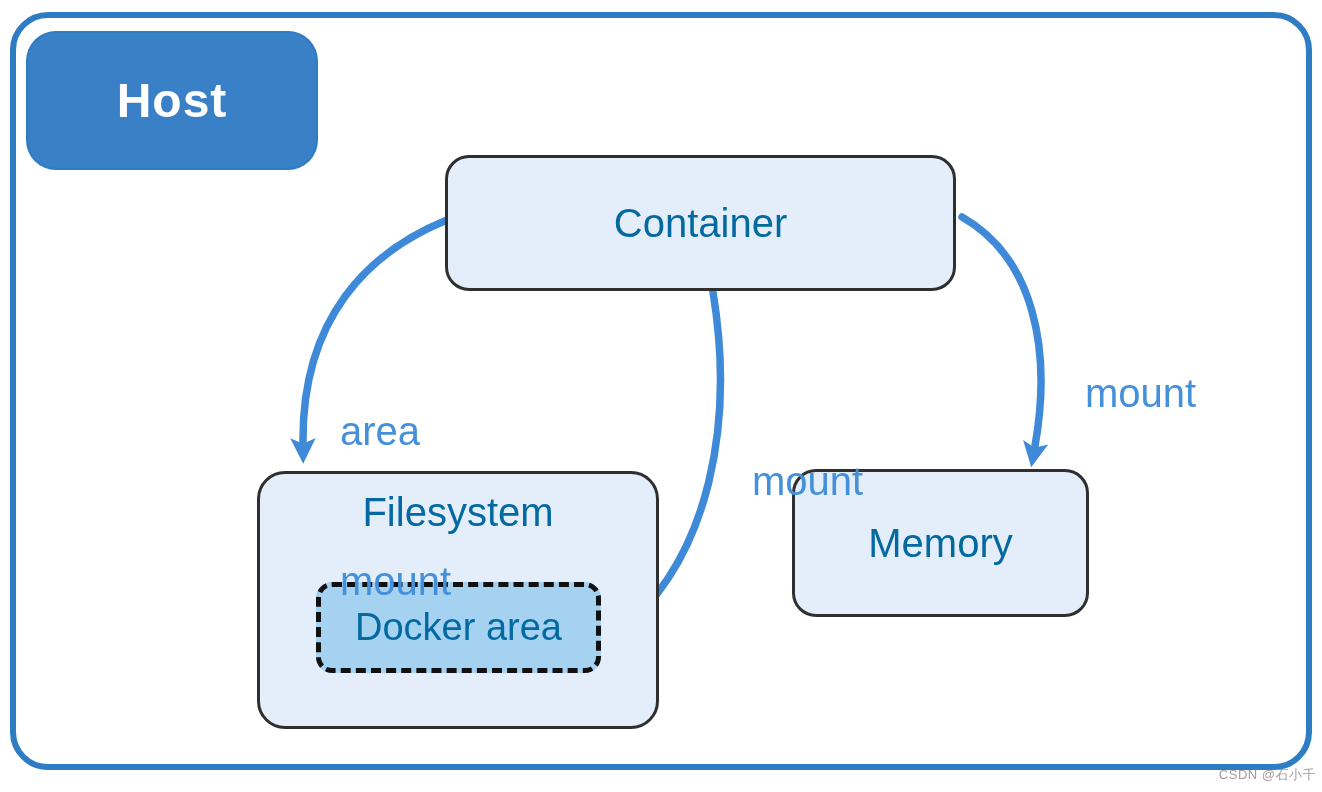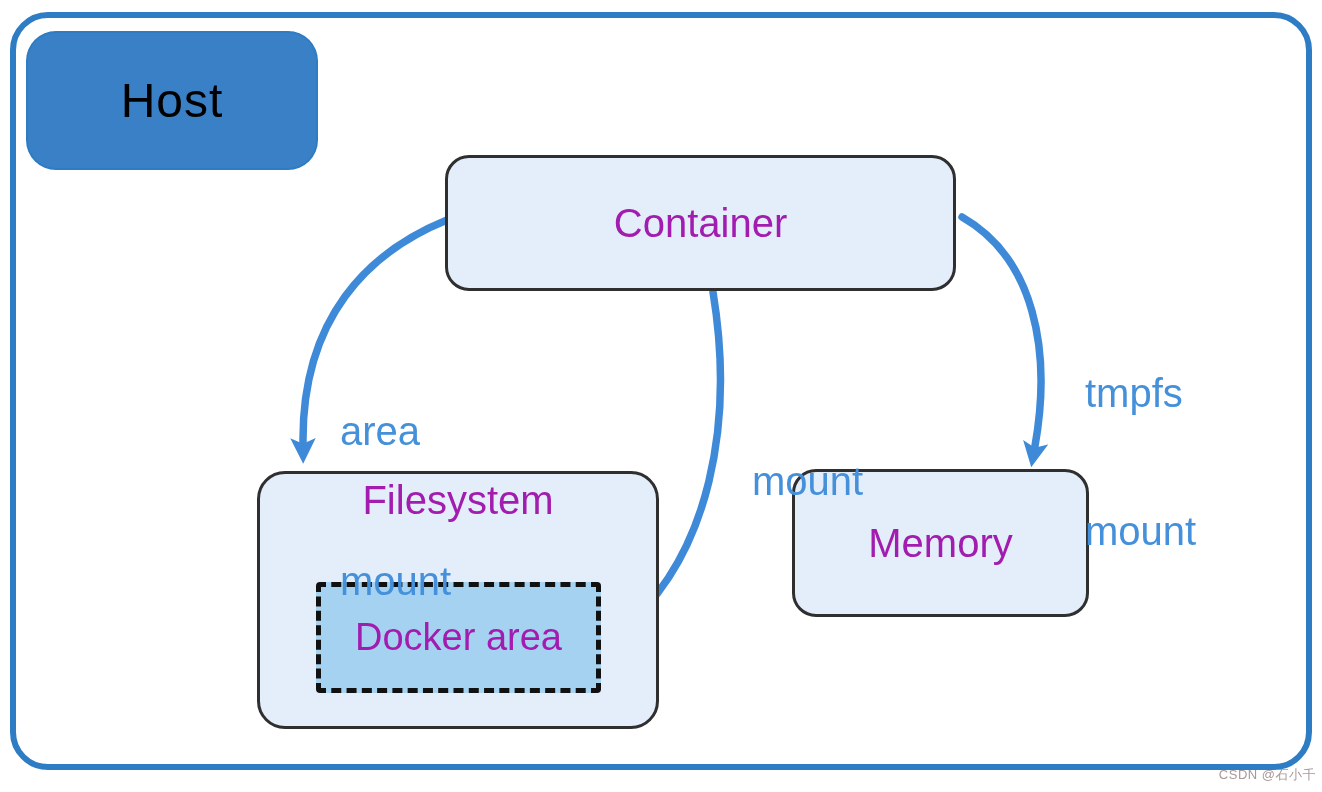--- a/index.html
+++ b/index.html
@@ -32,31 +32,31 @@
     width: 288px;
     height: 135px;
     background: #3a80c6;
     border-radius: 28px;
     display: flex;
     align-items: center;
     justify-content: center;
     box-shadow: 0 0 0 2px #2e7cc3;
   }
   .host-badge span {
-    color: #000000;
+    color: #ffffff;
     font-size: 48px;
-    font-weight: 400;
+    font-weight: 700;
     letter-spacing: 1px;
   }
   .node {
     position: absolute;
     background: #e3eefa;
     border: 3px solid #2f2f2f;
     box-sizing: border-box;
-    color: #a21caf;
+    color: #0369a1;
   }
   .node-center {
     display: flex;
     align-items: center;
     justify-content: center;
   }
   .container-node {
     left: 445px;
     top: 155px;
     width: 511px;
@@ -68,30 +68,30 @@
     left: 257px;
     top: 471px;
     width: 402px;
     height: 258px;
     border-radius: 28px;
     font-size: 40px;
   }
   .filesystem-title {
     display: block;
     text-align: center;
-    margin-top: 4px;
+    margin-top: 16px;
   }
   .docker-area-node {
     left: 316px;
     top: 582px;
     width: 285px;
-    height: 111px;
+    height: 91px;
     background: #a6d2f2;
     border: 5px dashed #111111;
-    border-radius: 4px;
+    border-radius: 16px;
     font-size: 38px;
   }
   .memory-node {
     left: 792px;
     top: 469px;
     width: 297px;
     height: 148px;
     border-radius: 24px;
     font-size: 40px;
   }
@@ -161,19 +161,18 @@
   </div>
 
   <div class="edge-label label-bind">
     <div>area</div>
     <div>mount</div>
   </div>
   <div class="edge-label label-volume">
     <div>mount</div>
   </div>
   <div class="edge-label label-tmpfs">
-    <div>tmpfs</div>
     <div>mount</div>
   </div>
 
   <div class="watermark">CSDN @石小千</div>
 
 </div>
 
 </body></html>

